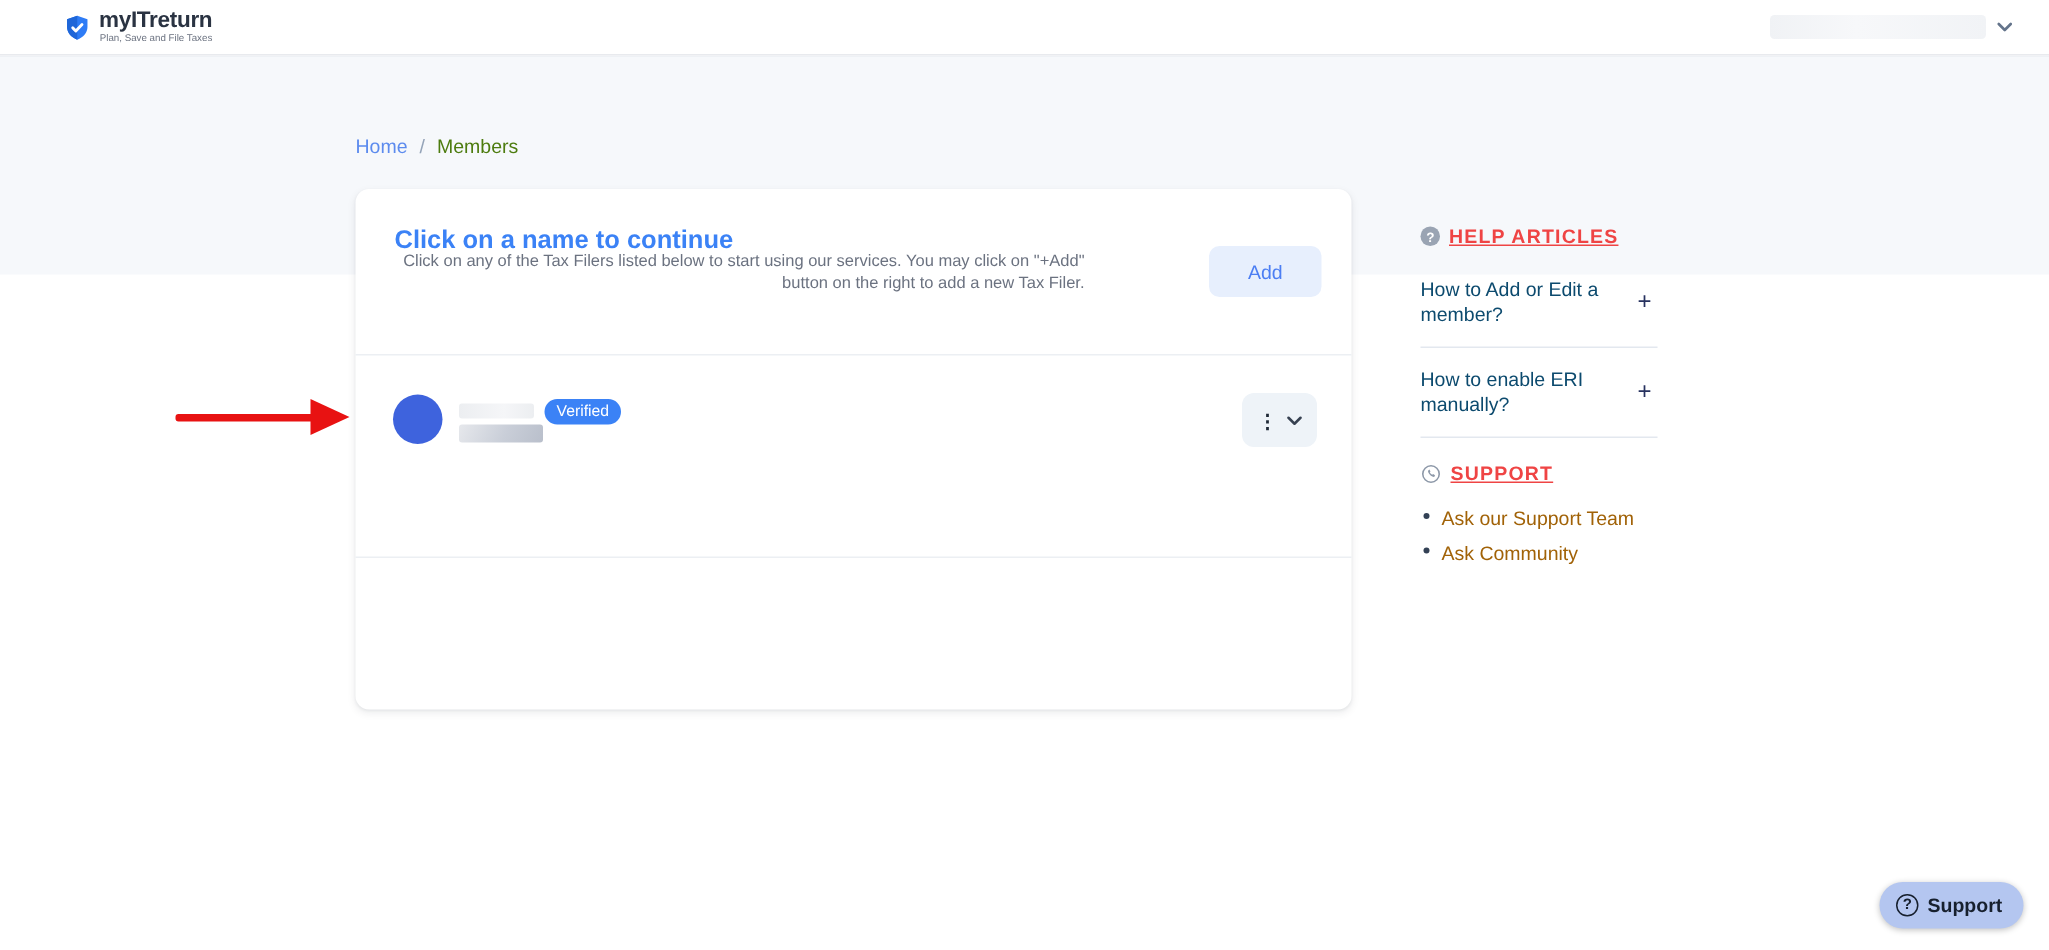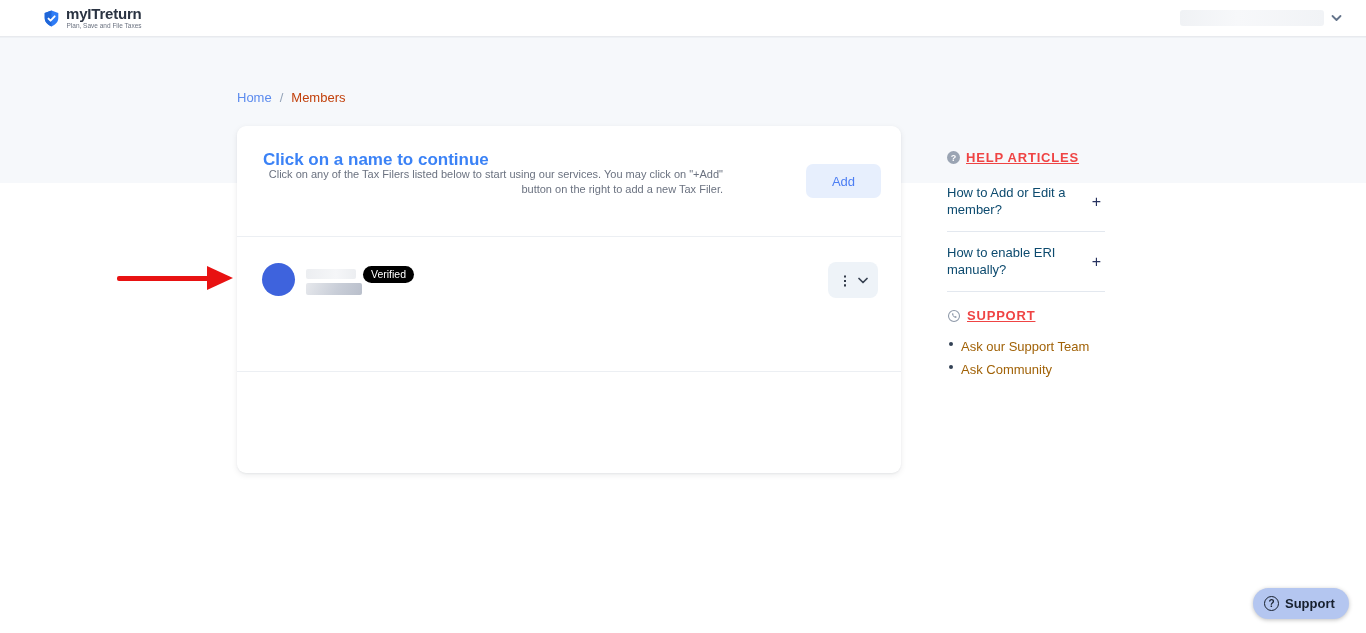--- a/index.html
+++ b/index.html
@@ -15,37 +15,37 @@
   .brand-text { display:flex; flex-direction:column; line-height:1; }
   .brand-name { font-size:15px; font-weight:bold; color:#2a3342; letter-spacing:-0.2px; }
   .brand-tagline { font-size:6.5px; color:#6b7280; margin-top:2px; align-self:flex-end; }
   .nav-right { display:flex; align-items:center; gap:7px; }
   .redacted-account { width:144px; height:16px; border-radius:3px; background:linear-gradient(90deg,#f0f2f5,#f7f8fa 40%,#f1f3f6); }
 
   
   .breadcrumb { position:absolute; left:237px; top:90px; display:flex; align-items:flex-start; gap:8px; font-size:13px; z-index:2; }
   .bc-home { color:#5c8bee; cursor:pointer; }
   .bc-sep { color:#94a3b8; }
-  .bc-current { color:#c2410c; }
+  .bc-current { color:#4d7c0f; }
 
   
   .card { position:absolute; left:237px; top:126px; width:664px; height:347px; background:#ffffff; border-radius:9px; box-shadow:0 1px 2px rgba(16,24,40,.05), 0 2px 6px rgba(16,24,40,.08); z-index:2; }
   .card-header { position:relative; height:110px; }
   .card-title { position:absolute; left:26px; top:24px; font-size:17px; font-weight:bold; color:#3b82f6; }
   .card-subtitle { position:absolute; left:26px; top:41px; width:460px; font-size:11px; color:#6b7280; line-height:15px; }
   .card-subtitle span { display:block;text-align:right; }
   .add-btn { position:absolute; left:569px; top:38px; width:75px; height:34px; background:#e7effd; color:#4c7ef3; font-size:13px; font-family:"Liberation Sans", sans-serif; border:none; border-radius:7px; cursor:pointer; }
   .divider { position:absolute; left:0; width:664px; height:1px; background:#eceff3; }
   .d1 { top:110px; } .d2 { top:245px; }
 
   
   .member-row { position:absolute; left:0; top:111px; width:664px; height:134px; cursor:pointer; }
   .avatar { position:absolute; left:25px; top:26px; width:33px; height:33px; border-radius:50%; background:#3e63dd; }
   .redact-name { position:absolute; left:69px; top:32px; width:50px; height:10px; border-radius:2px; background:linear-gradient(90deg,#eceef1,#f5f6f8 60%,#eceef1); }
-  .verified-badge { position:absolute; left:126px; top:29px; height:17px; padding:0 8px; border-radius:9px; background:#000000; color:#ffffff; font-size:10.5px; line-height:17px; }
+  .verified-badge { position:absolute; left:126px; top:29px; height:17px; padding:0 8px; border-radius:9px; background:#3b82f6; color:#ffffff; font-size:10.5px; line-height:17px; }
   .redact-pan { position:absolute; left:69px; top:46px; width:56px; height:12px; border-radius:2px; background:linear-gradient(115deg,#e6e8ec,#c9ced8 55%,#b9bfcb); }
   .row-menu-btn { position:absolute; left:591px; top:25px; width:50px; height:36px; background:#eef3f8; border:none; border-radius:8px; display:flex; align-items:center; justify-content:center; gap:6px; cursor:pointer; }
   .kebab-glyph { font-size:13px; font-weight:bold; color:#1f2937; line-height:1; }
 
   
   .red-arrow { position:absolute; left:117px; top:264px; width:116px; height:28px; z-index:4; pointer-events:none; }
   .red-arrow .shaft { position:absolute; left:0; top:12px; width:93px; height:5px; background:#e81212; border-radius:2px; }
   .red-arrow .head { position:absolute; left:90px; top:2px; width:0; height:0; border-left:26px solid #e81212; border-top:12px solid transparent; border-bottom:12px solid transparent; }
 
   

